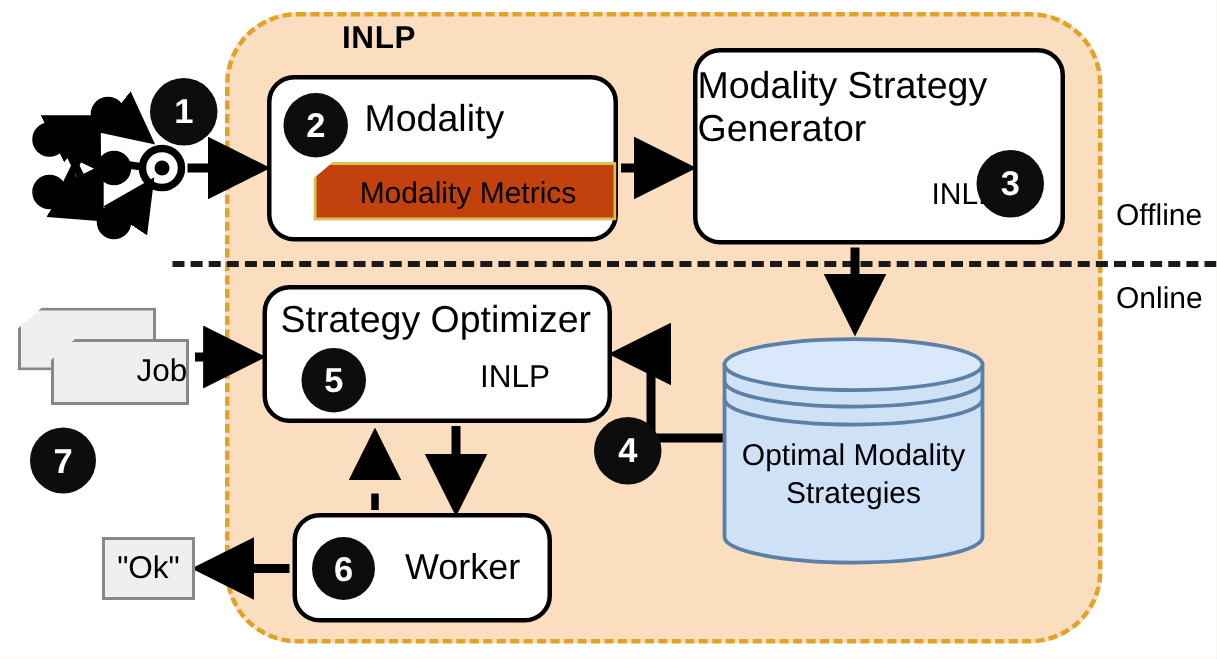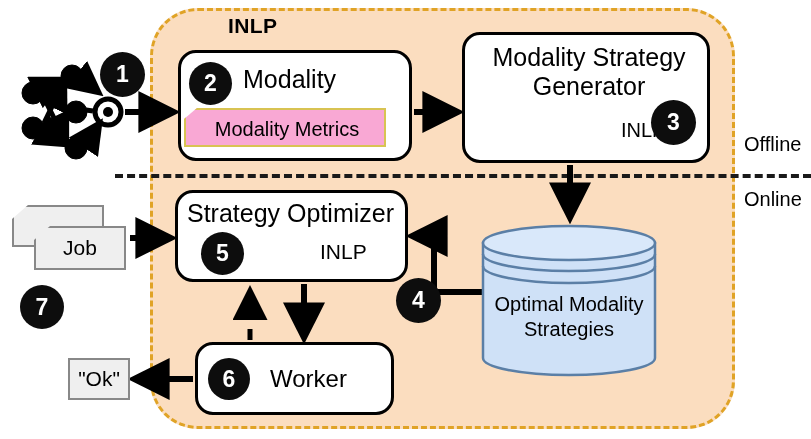--- a/index.html
+++ b/index.html
@@ -32,68 +32,68 @@
   .box{
     position:absolute;background:#ffffff;border:3px solid #000;
     border-radius:18px;box-sizing:border-box;
   }
   .box-title{position:absolute;white-space:nowrap;}
 
   #box-profiler{left:178px;top:50px;width:234px;height:111px;}
   #profiler-label{left:62px;top:12px;font-size:25px;}
 
   #box-msg{left:462px;top:32px;width:248px;height:131px;}
-  #msg-label{left:0;top:8px;width:248px;text-align:center;font-size:25px;line-height:29px;}
+  #msg-label{left:0;top:8px;width:248px;font-size:25px;line-height:29px;}
   #msg-inlp{left:156px;top:84px;font-size:20px;}
 
   #box-optimizer{left:175px;top:190px;width:233px;height:92px;}
   #optimizer-label{left:9px;top:6px;font-size:25px;}
   #opt-inlp{left:142px;top:47px;font-size:21px;}
 
-  #box-worker{left:195px;top:342px;width:199px;height:73px;}
+  #box-worker{left:195px;top:342px;width:173px;height:73px;}
   #worker-label{left:72px;top:20px;font-size:24px;}
 
   
   .badge{
     position:absolute;border-radius:50%;background:#0d0d0d;color:#fff;
     display:flex;align-items:center;justify-content:center;
     font-size:23px;font-weight:bold;line-height:1;
   }
   #badge-1{left:100px;top:52px;width:45px;height:45px;}
   #badge-2{left:189px;top:62px;width:43px;height:43px;}
   #badge-3{left:651px;top:100px;width:45px;height:45px;}
   #badge-4{left:396px;top:278px;width:45px;height:45px;}
   #badge-5{left:201px;top:232px;width:43px;height:43px;}
   #badge-6{left:208px;top:358px;width:42px;height:42px;}
   #badge-7{left:20px;top:285px;width:44px;height:44px;}
 
   
   .note{
-    position:absolute;left:184px;top:108px;width:202px;height:39px;
-    background:#f9a8d4;border:2px solid #d8c352;
+    position:absolute;left:209px;top:108px;width:202px;height:39px;
+    background:#c2410c;border:2px solid #d8c352;
     box-sizing:border-box;
     clip-path:polygon(13px 0,100% 0,100% 100%,0 100%,0 11px);
   }
   #note-label{
     position:absolute;left:0;top:0;width:202px;height:39px;
     display:flex;align-items:center;justify-content:center;
     font-size:20px;
   }
 
   
   .doc{
     position:absolute;background:#efefef;border:2px solid #888;
     box-sizing:border-box;
   }
   #job-back{left:12px;top:205px;width:92px;height:42px;
     clip-path:polygon(16px 0,100% 0,100% 100%,0 100%,0 14px);}
   #job-front{left:34px;top:226px;width:92px;height:44px;
     clip-path:polygon(16px 0,100% 0,100% 100%,0 100%,0 14px);}
   #job-label{position:absolute;left:34px;top:226px;width:92px;height:44px;
-    display:flex;align-items:center;justify-content:center;font-size:21px;}
+    display:flex;align-items:center;justify-content:center;font-size:21px;padding-left:28px;}
 
   #ok-box{left:68px;top:358px;width:62px;height:42px;background:#efefef;
     border:2px solid #888;border-radius:0;}
   #ok-label{position:absolute;left:68px;top:358px;width:62px;height:42px;
     display:flex;align-items:center;justify-content:center;font-size:21px;}
 
   
   #update-latency{
     position:absolute;left:70px;top:282px;width:100px;
     font-size:21px;line-height:25px;

